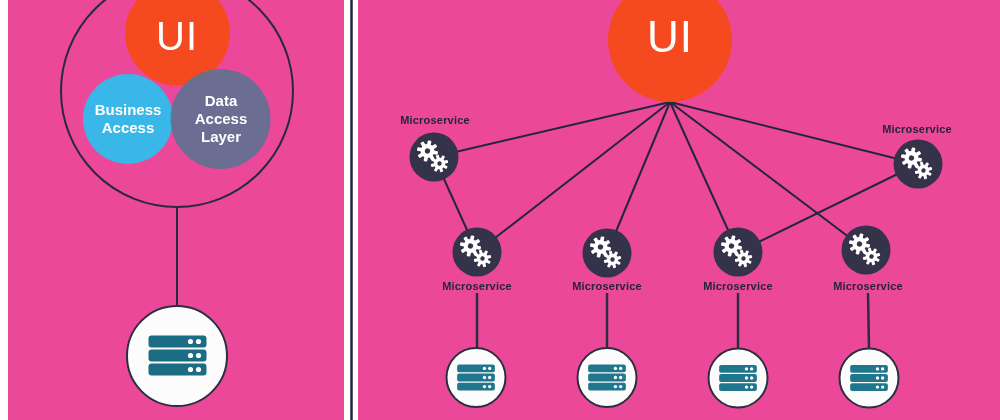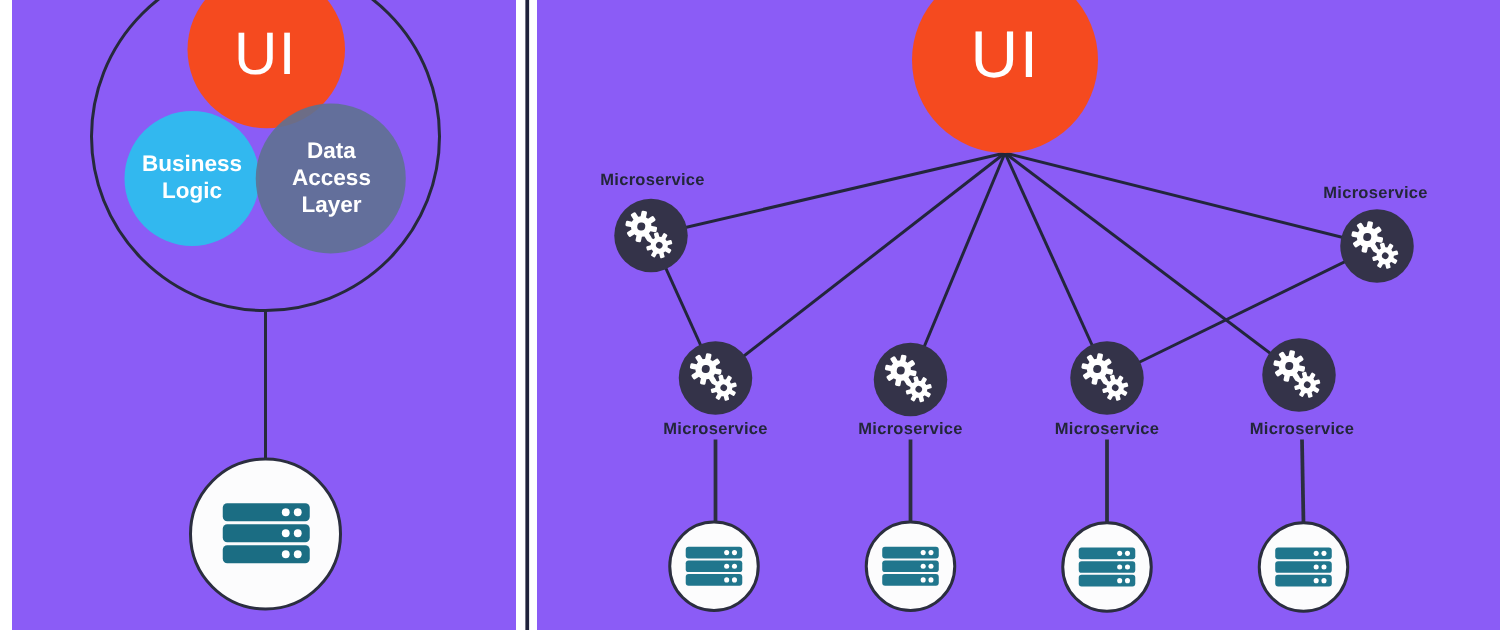--- a/index.html
+++ b/index.html
@@ -1,19 +1,19 @@
 <!DOCTYPE html>
 <html><head>
 <meta charset="utf-8">
 <style>
   html,body{margin:0;padding:0;}
   .canvas{
     position:relative;
     width:1000px;height:420px;
-    background:#8b5cf6;
+    background:#ec4899;
     overflow:hidden;
     font-family:"Liberation Sans", sans-serif;
   }
   .edge-strip{position:absolute;top:0;bottom:0;width:8px;background:#ffffff;}
   svg.diagram{position:absolute;left:0;top:0;}
   .label{position:absolute;text-align:center;pointer-events:none;}
   .ui-label{color:#ffffff;font-weight:400;letter-spacing:1px;}
   .ui-left{left:117px;top:12px;width:120px;font-size:40px;line-height:48px;}
   .ui-right{left:610px;top:10px;width:120px;font-size:44px;line-height:54px;}
   .venn-label{color:#ffffff;font-weight:600;font-size:15px;line-height:18px;white-space:pre-line;}
@@ -141,21 +141,21 @@
         <g>
           <circle cx="869" cy="378" r="29.5" fill="#fcfcfd" stroke="#2b2e3f" stroke-width="2"></circle>
           <use href="#server" xlink:href="#server" transform="translate(869,378) scale(0.65)" fill="#20768d"></use>
         </g>
       </g>
     </g>
   </svg>
 
   <div class="label ui-label ui-left">UI</div>
   <div class="label venn-label venn-business">Business
-Logic</div>
+Access</div>
   <div class="label venn-label venn-data">Data
 Access
 Layer</div>
 
   <div class="label ui-label ui-right">UI</div>
 
   <div class="label ms-label" style="left:390px;top:114px;">Microservice</div>
   <div class="label ms-label" style="left:872px;top:123px;">Microservice</div>
   <div class="label ms-label" style="left:432px;top:280px;">Microservice</div>
   <div class="label ms-label" style="left:562px;top:280px;">Microservice</div>

